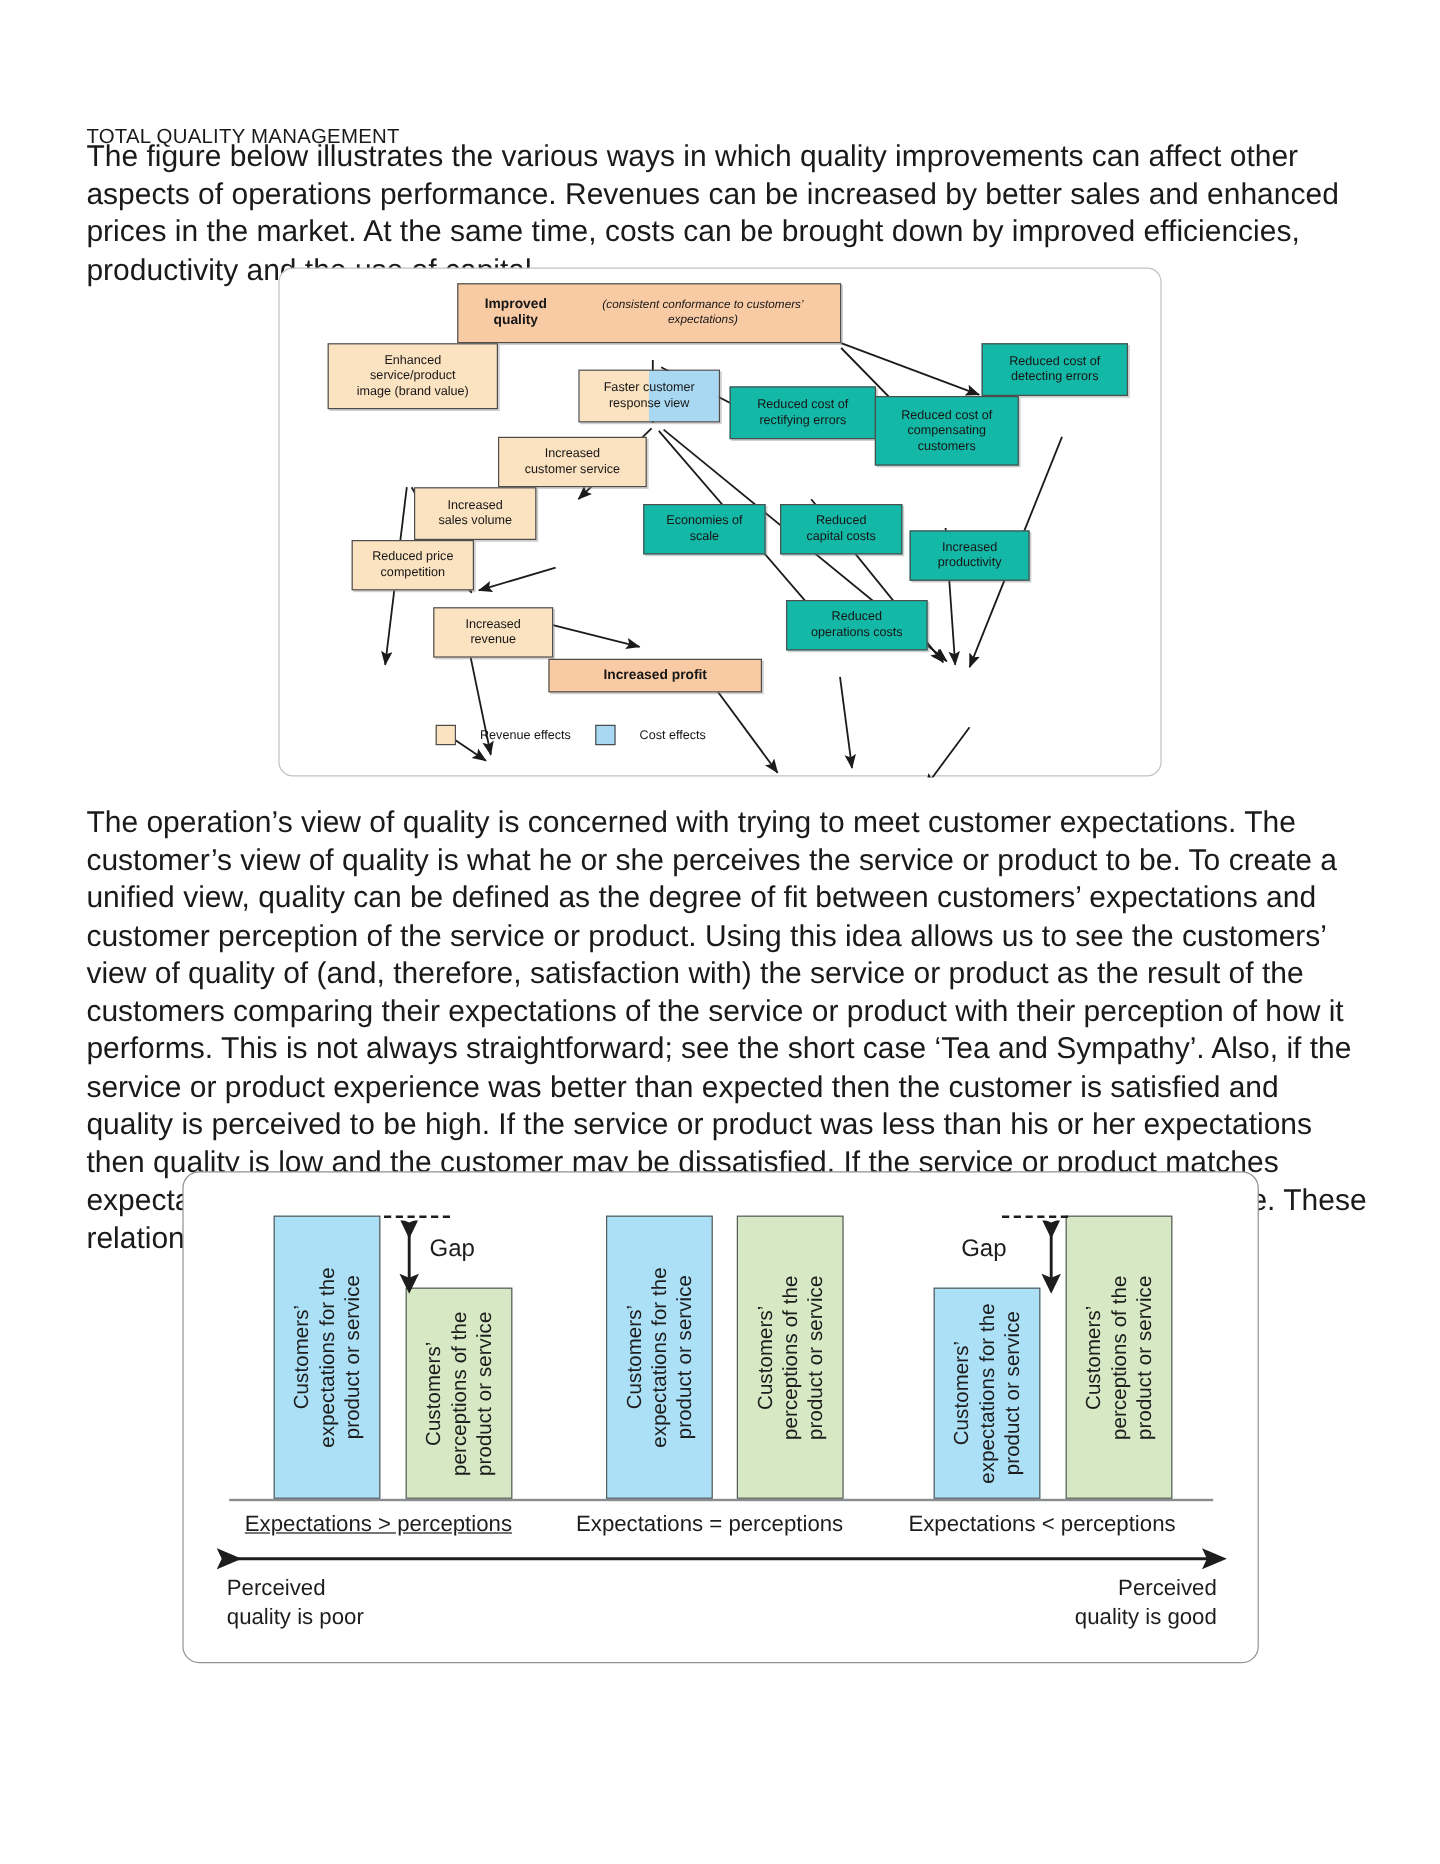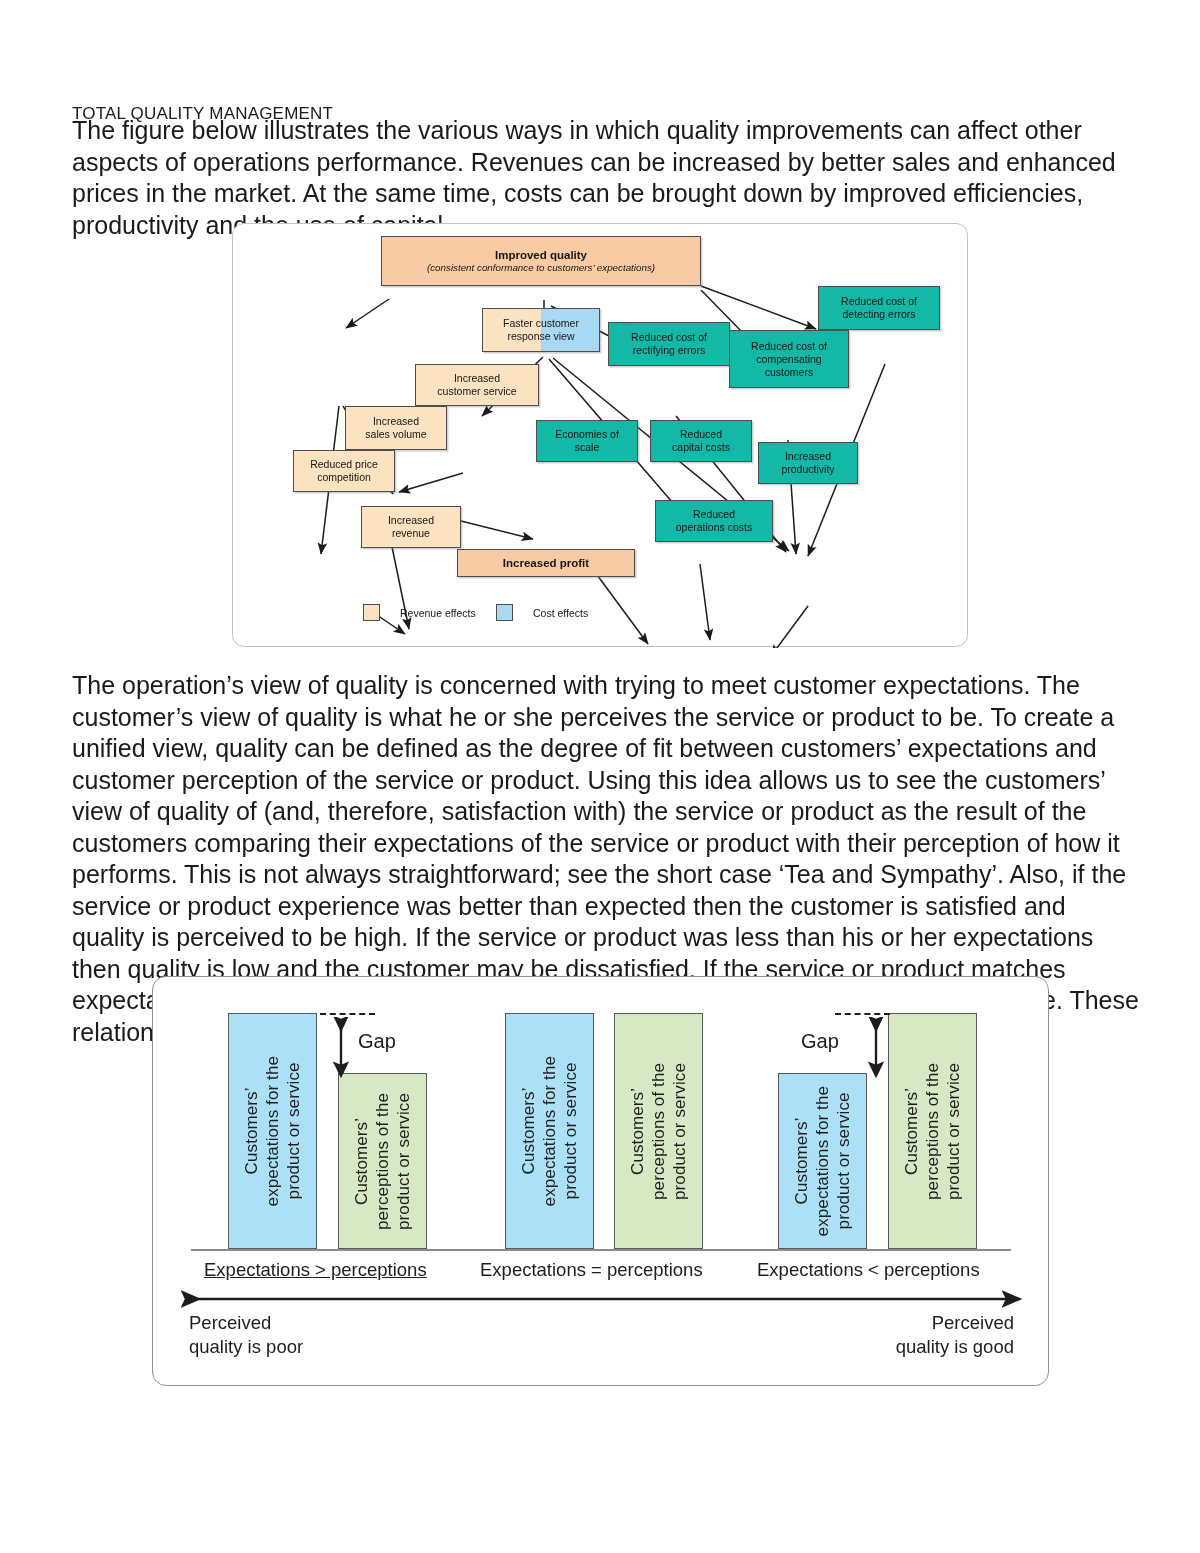--- a/index.html
+++ b/index.html
@@ -151,25 +151,28 @@
         <path d="M467,340 L477,416"></path>
 
         <path d="M575,382 L538,432"></path>
 
         <path d="M200,448 L228,480"></path>
 
         <path d="M440,452 L383,485"></path>
       </g>
     </svg>
 
-    <div class="node n-peach" style="left:148px;top:12px;width:320px;height:50px;flex-direction:column;">
+    <div class="node n-peach" style="left:148px;top:12px;width:320px;height:50px;">
       <span class="n-title">Improved quality</span>
       <span class="n-sub">(consistent conformance to customers’ expectations)</span>
     </div>
 
+    <div class="node n-orange" style="left:40px;top:62px;width:142px;height:55px;white-space:pre-line;">Enhanced
+service/product
+image (brand value)</div>
 
     <div class="node n-split" style="left:249px;top:84px;width:118px;height:44px;white-space:pre-line;">Faster customer
 response view</div>
 
     <div class="node n-blue" style="left:375px;top:98px;width:122px;height:44px;white-space:pre-line;">Reduced cost of
 rectifying errors</div>
 
     <div class="node n-blue" style="left:585px;top:62px;width:122px;height:44px;white-space:pre-line;">Reduced cost of
 detecting errors</div>
 

